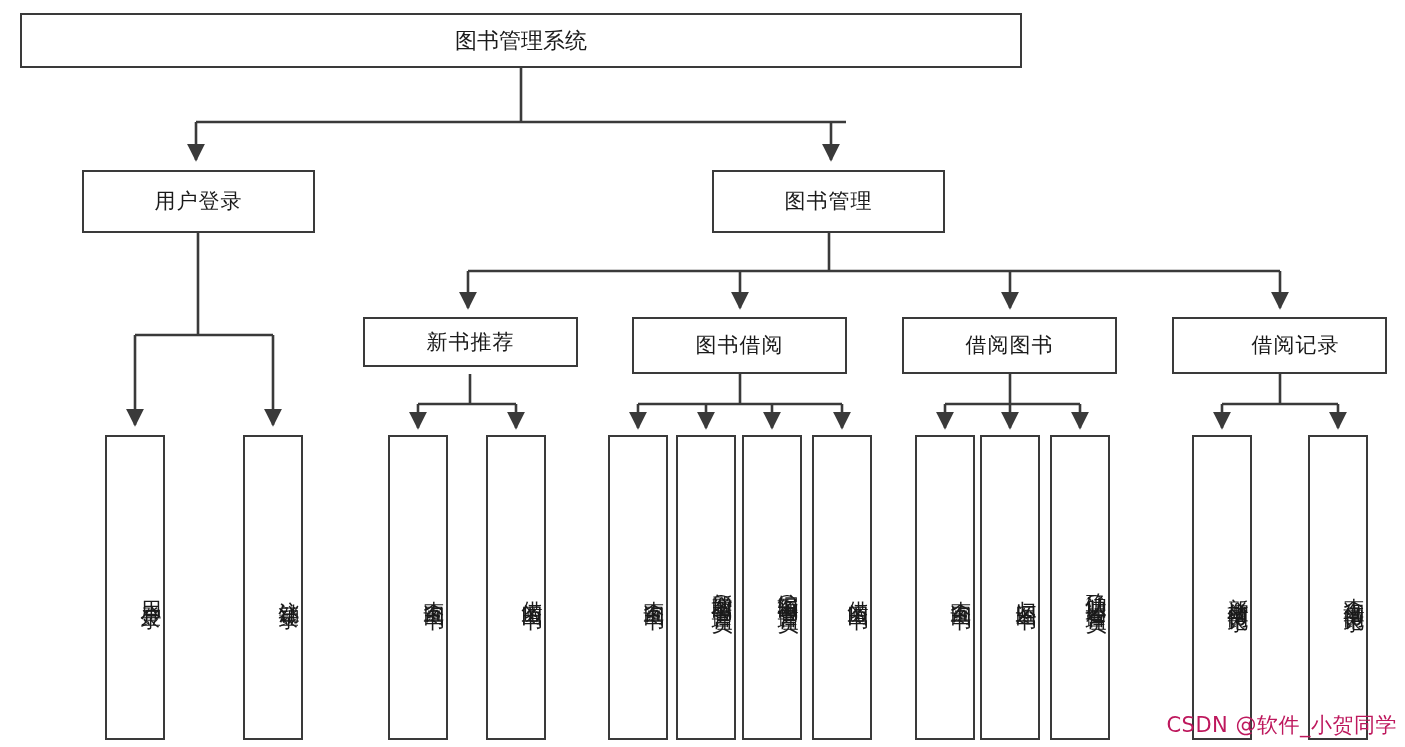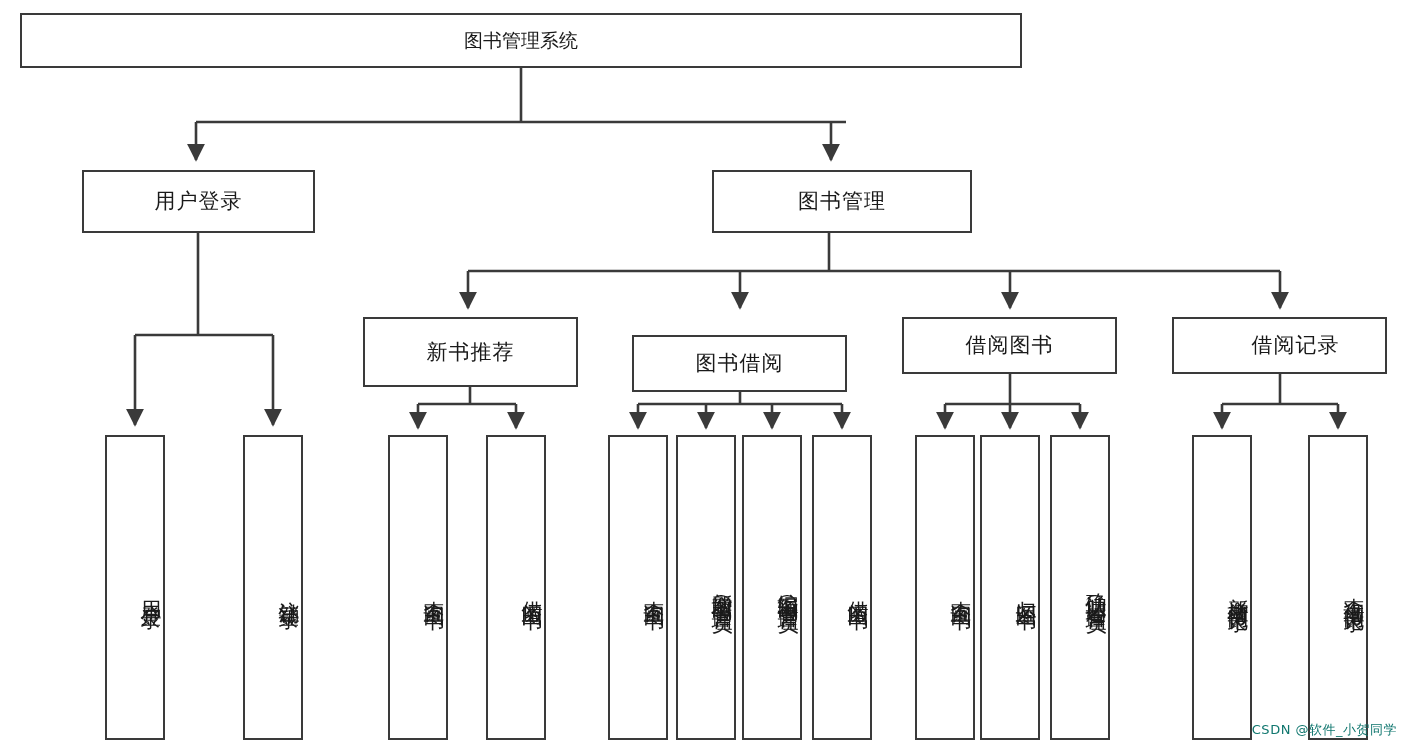--- a/index.html
+++ b/index.html
@@ -37,38 +37,38 @@
     color: #1a1a1a;
     z-index: 2;
   }
   .node.h {
     font-size: 21px;
     letter-spacing: 1px;
     line-height: 1.25;
     white-space: nowrap;
   }
   .node.root {
-    font-size: 19px;
+    font-size: 22px;
   }
   .node.v {
     writing-mode: vertical-rl;
     text-orientation: upright;
     font-size: 21px;
     letter-spacing: 3px;
     line-height: 1.2;
     align-items: flex-start;
     justify-content: center;
     padding-top: 4px;
   }
   .watermark {
     position: absolute;
     right: 8px;
     bottom: 8px;
-    font-size: 13px;
-    color: #0f766e;
+    font-size: 21px;
+    color: #be185d;
     letter-spacing: 0.5px;
     z-index: 3;
     white-space: nowrap;
   }
 </style>
 </head>
 <body>
 
 <div id="canvas">
 
@@ -119,25 +119,25 @@
       <path d="M 1222 404 L 1338 404"></path>
       <path d="M 1222 404 L 1222 428" marker-end="url(#arrow)"></path>
       <path d="M 1338 404 L 1338 428" marker-end="url(#arrow)"></path>
     </g>
   </svg>
 
   <div class="node root" style="left:20px; top:13px; width:1002px; height:55px;">图书管理系统</div>
 
   <div class="node h" style="left:82px; top:170px; width:233px; height:63px;">用户登录</div>
 
-  <div class="node h" style="left:712px; top:170px; width:260px; height:63px;">图书管理</div>
+  <div class="node h" style="left:712px; top:170px; width:233px; height:63px;">图书管理</div>
 
-  <div class="node h" style="left:363px; top:317px; width:215px; height:70px;">新书推荐</div>
+  <div class="node h" style="left:363px; top:317px; width:215px; height:50px;">新书推荐</div>
 
-  <div class="node h" style="left:632px; top:335px; width:215px; height:57px;">图书借阅</div>
+  <div class="node h" style="left:632px; top:317px; width:215px; height:57px;">图书借阅</div>
 
   <div class="node h" style="left:902px; top:317px; width:215px; height:57px;">借阅图书</div>
 
   <div class="node h" style="left:1172px; top:317px; width:215px; height:57px;padding-left:32px;">借阅记录</div>
 
   <div class="node v" style="left:105px; top:435px; width:60px; height:305px;">用户登录</div>
 
   <div class="node v" style="left:243px; top:435px; width:60px; height:305px;">注销登录</div>
 
   <div class="node v" style="left:388px; top:435px; width:60px; height:305px;">查询图书</div>

